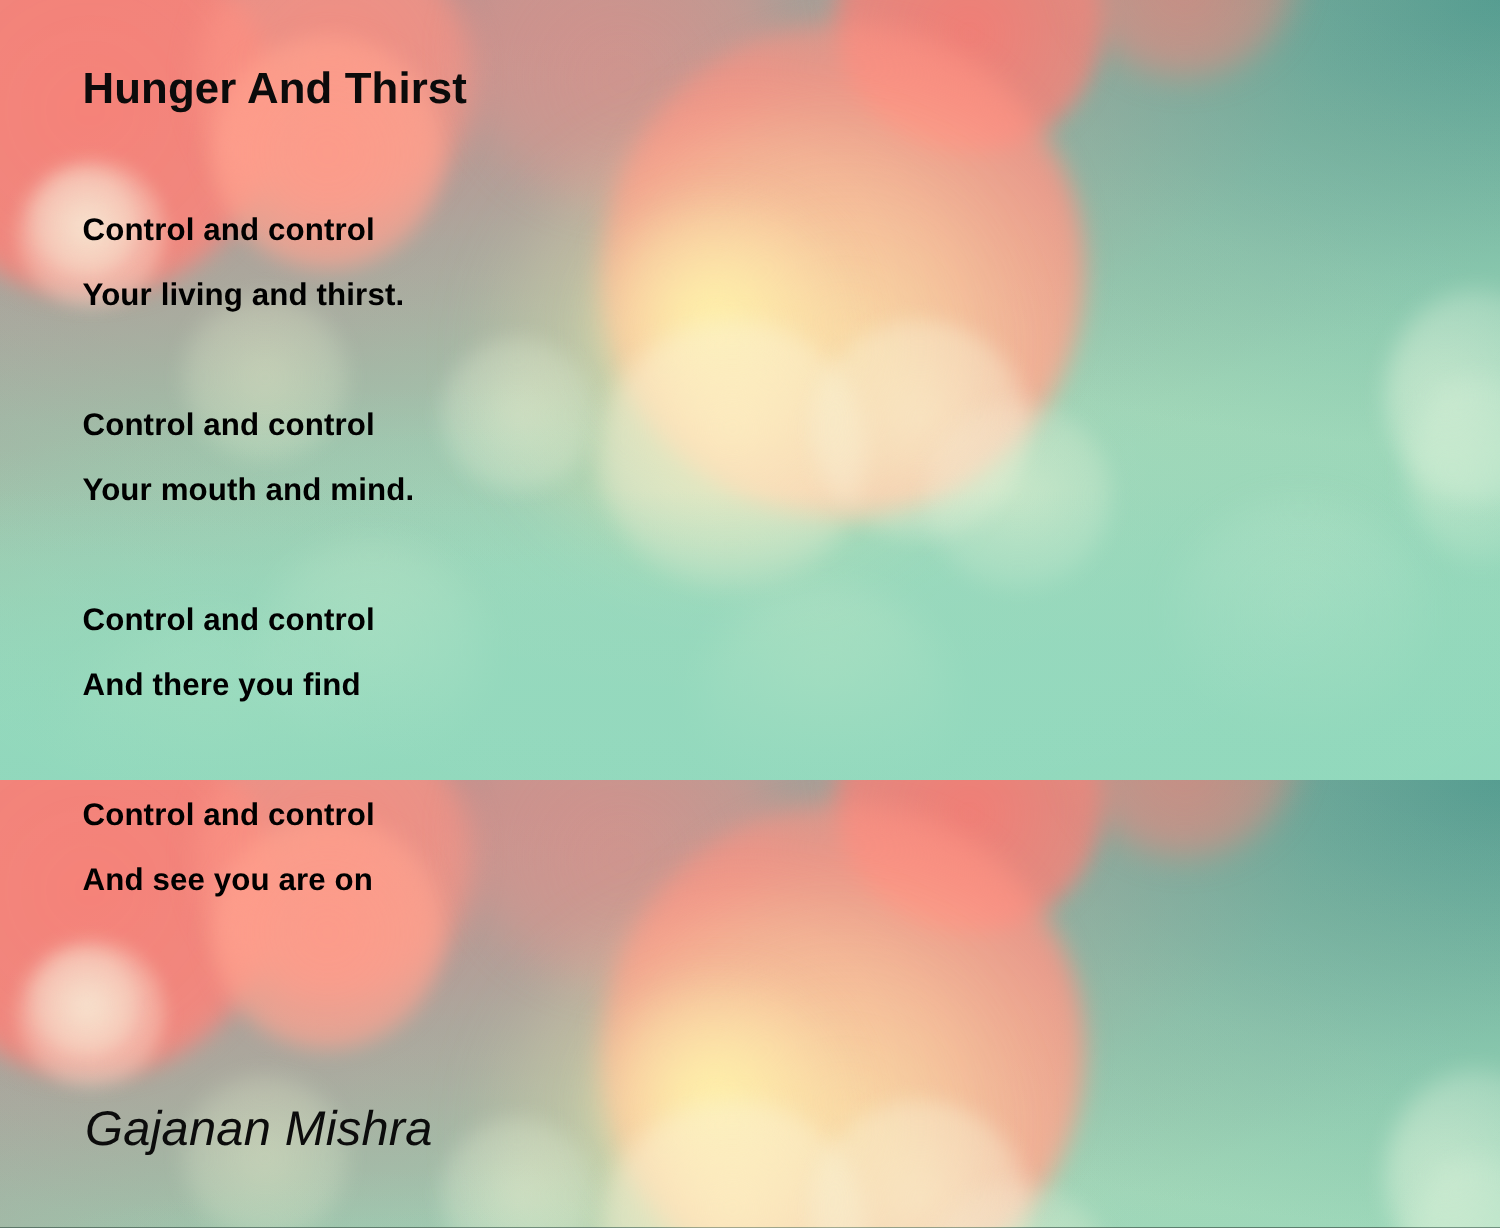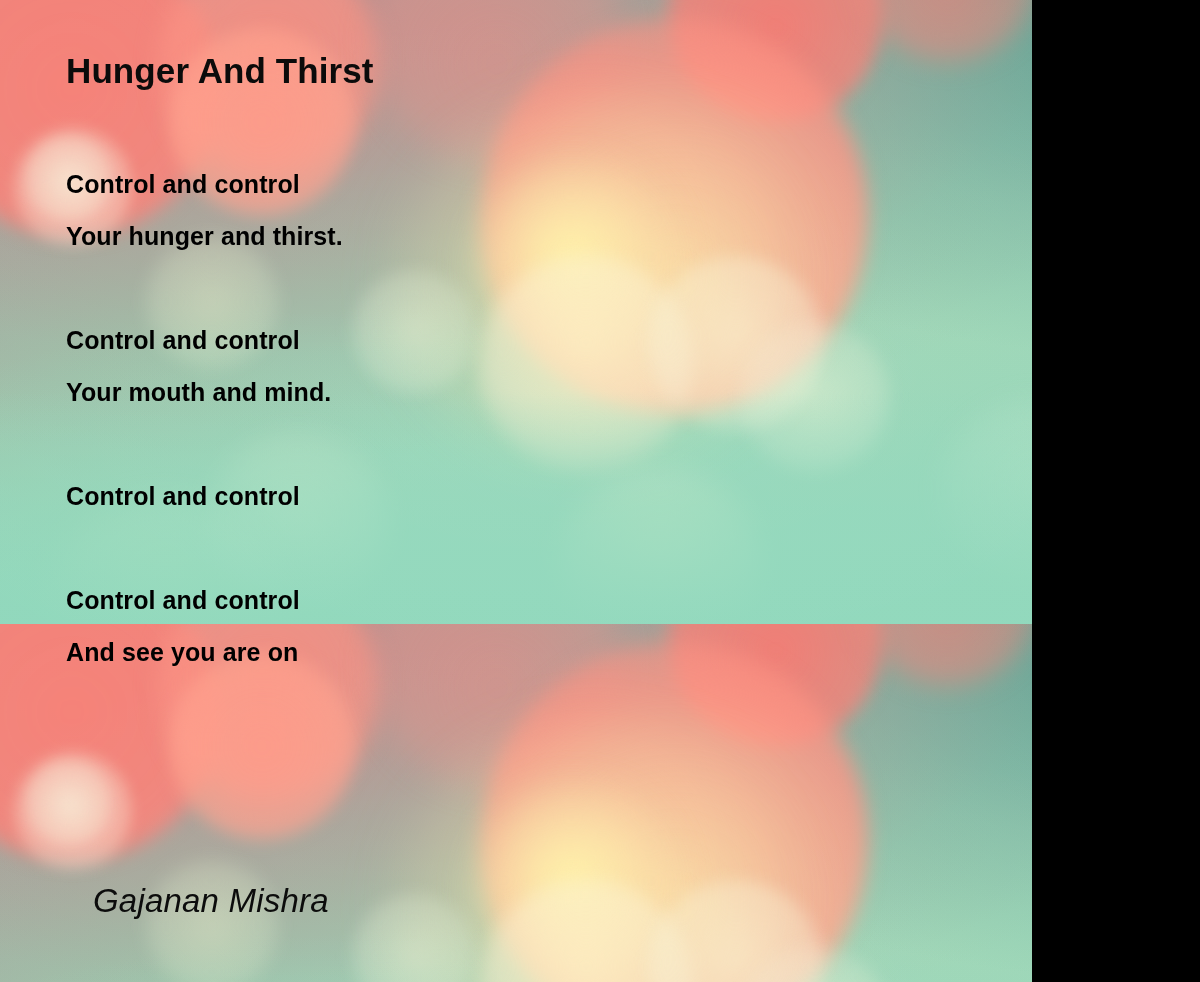--- a/index.html
+++ b/index.html
@@ -6,21 +6,21 @@
     margin: 0;
     padding: 0;
     background: #000;
   }
   body {
     font-family: "Liberation Sans", sans-serif;
   }
 
   #poem-card {
     position: relative;
-    width: 1032px;
+    width: 1200px;
     height: 982px;
     overflow: hidden;
     background: #9ad9bd;
   }
 
   
   .bokeh-panel {
     position: absolute;
     left: 0;
     width: 1200px;
@@ -236,27 +236,26 @@
     color: #000000;
     line-height: 52px;
     white-space: nowrap;
     letter-spacing: 0.1px;
   }
 
   #poem-author {
     position: absolute;
     left: 68px;
     top: 882px;
-    font-size: 33px;
+    font-size: 39px;
     font-style: italic;
     font-weight: normal;
     color: #0c0c0c;
     white-space: nowrap;
     letter-spacing: 0.2px;
-    margin-left: 25px;
   }
 </style>
 </head>
 <body>
 
 <div id="poem-card">
 
   <div class="bokeh-panel" id="bokeh-panel-top">
     <div class="bokeh-art">
       <div class="bokeh-base"></div>
@@ -315,30 +314,31 @@
   </div>
 
   <div id="poem-content">
 
     <h1 id="poem-title">Hunger And Thirst</h1>
 
     <div id="poem-body">
 
       <div class="stanza">
         <div class="poem-line">Control and control</div>
-        <div class="poem-line">Your hunger and thirst.</div>
+        <div class="poem-line">Your living and thirst.</div>
       </div>
 
       <div class="stanza">
         <div class="poem-line">Control and control</div>
         <div class="poem-line">Your mouth and mind.</div>
       </div>
 
       <div class="stanza">
         <div class="poem-line">Control and control</div>
+        <div class="poem-line">And there you find</div>
       </div>
 
       <div class="stanza">
         <div class="poem-line">Control and control</div>
         <div class="poem-line">And see you are on</div>
       </div>
 
     </div>
 
     <div id="poem-author">Gajanan Mishra</div>

